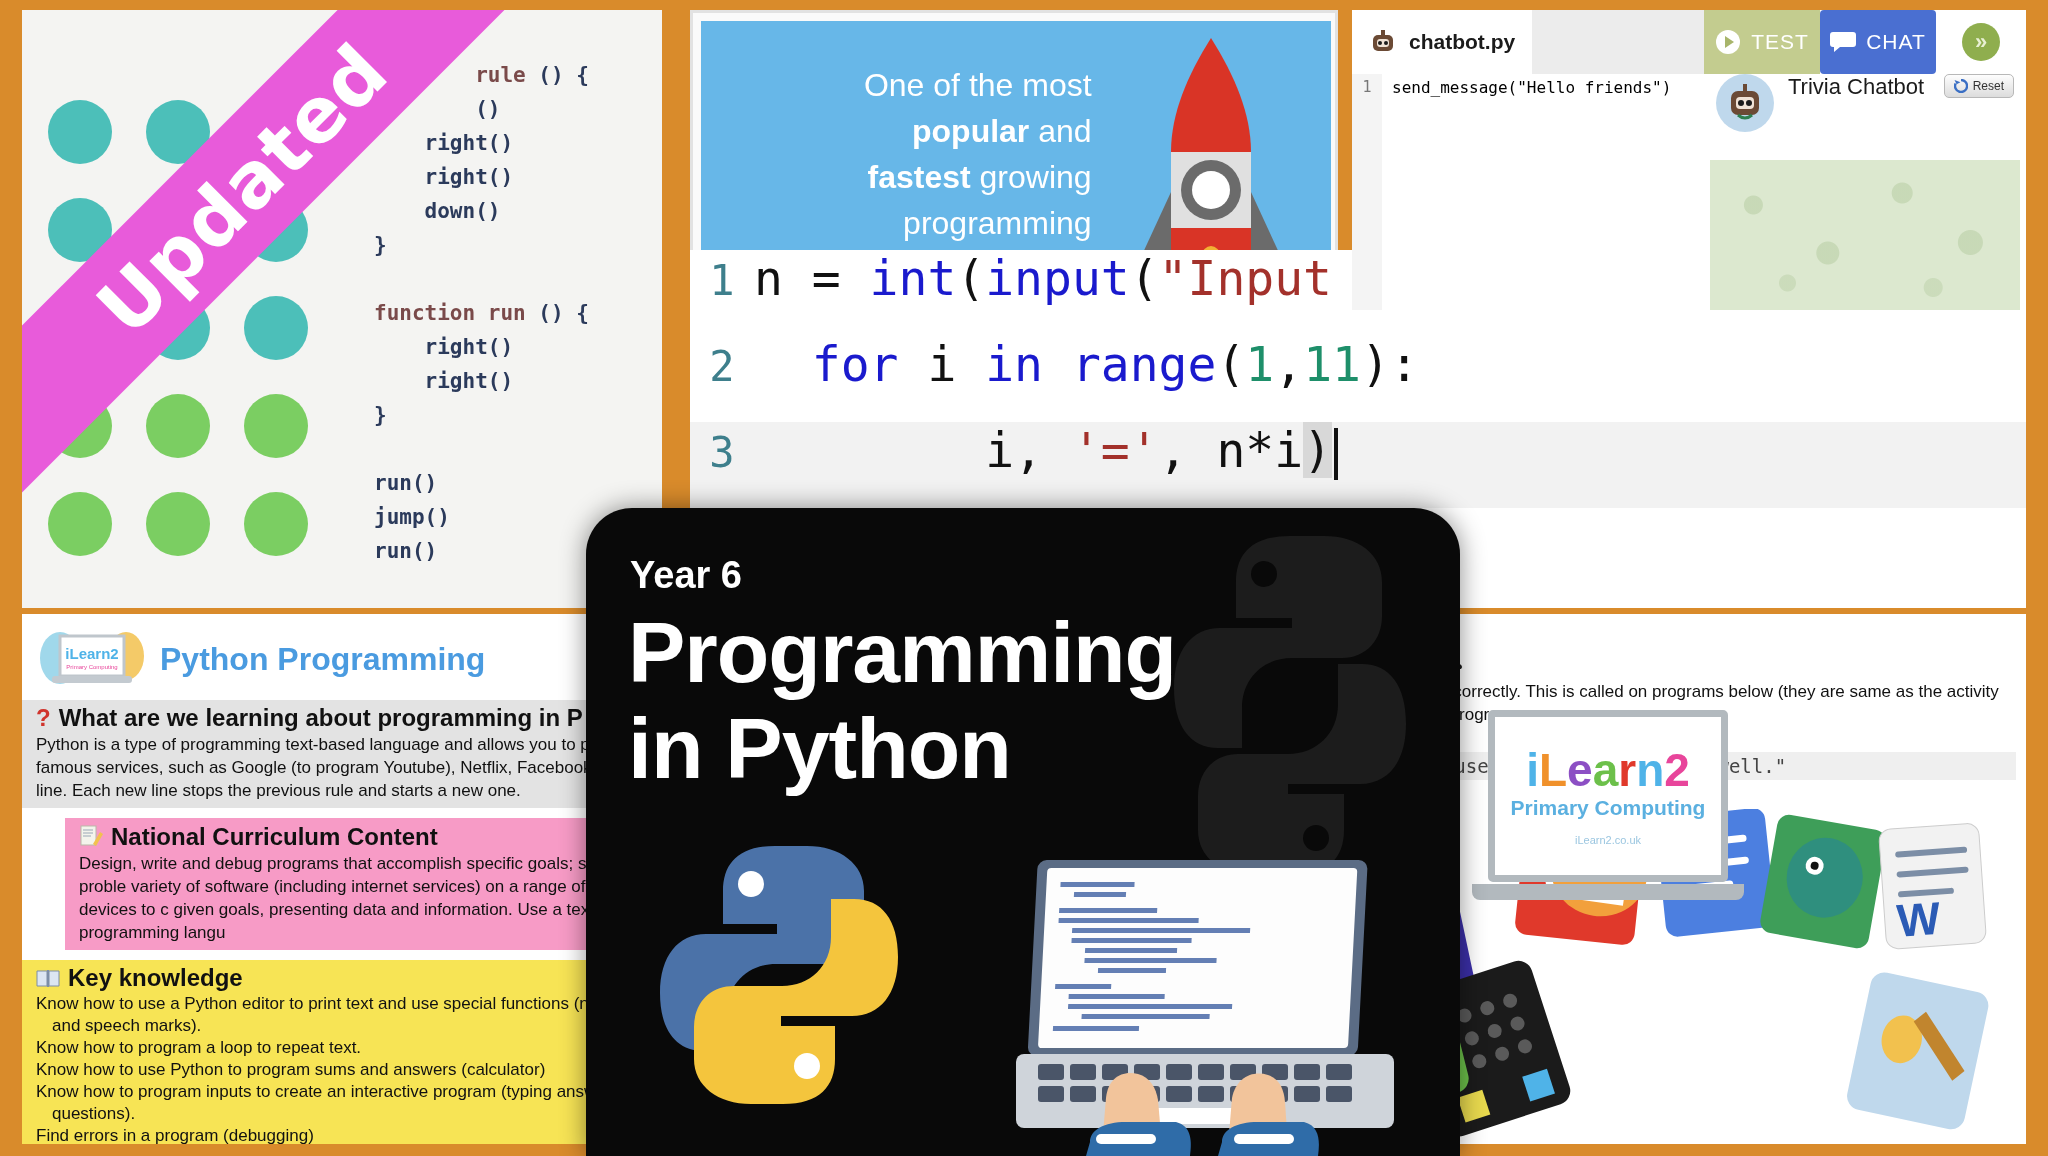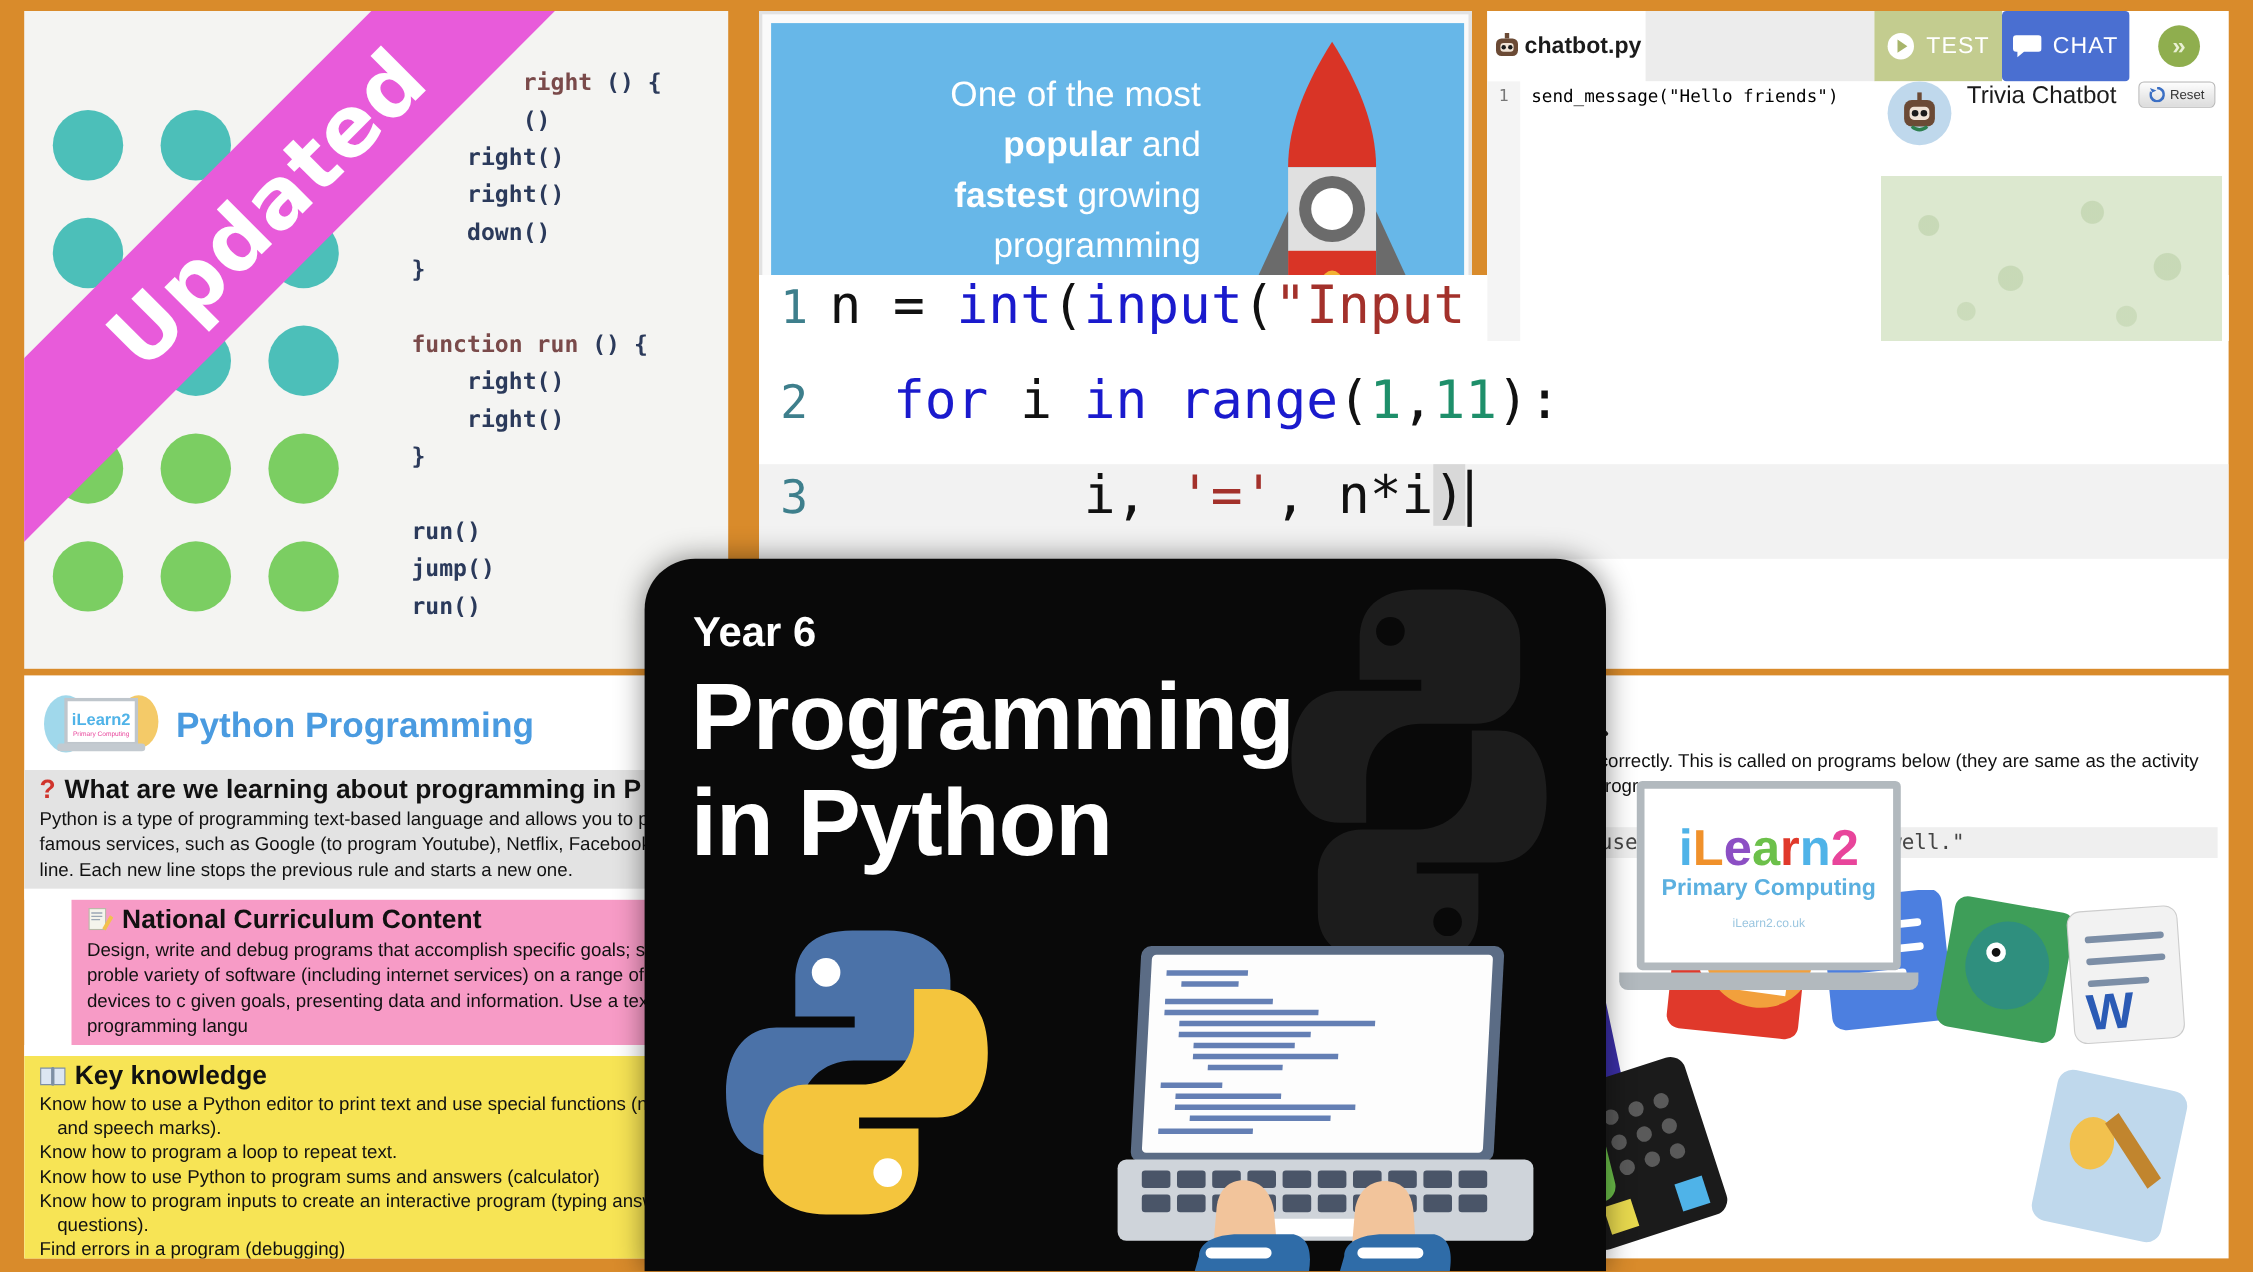--- a/index.html
+++ b/index.html
@@ -112,22 +112,22 @@
     background: #FFFFFF;
     overflow: hidden;
   }
   .cb-toolbar {
     position: absolute; left: 0; top: 0;
     width: 100%; height: 64px;
     display: flex; align-items: stretch;
   }
   .cb-tabstrip { flex: 0 0 352px; display: flex; align-items: center; }
   .cb-tab {
-    display: flex; align-items: center; gap: 2px;
-    padding: 0 4px; height: 100%;
+    display: flex; align-items: center; gap: 12px;
+    padding: 0 17px; height: 100%;
     background: #FFFFFF;
     justify-content: space-between;
   }
   .cb-tab-filler { flex: 1; background: #ECECEC; height: 100%; }
   .cb-filename { font-size: 21px; font-weight: 700; color: #1B1B1B; }
   .cb-btn {
     display: flex; align-items: center; justify-content: center;
     gap: 10px; width: 116px; color: #FFFFFF;
     font-size: 21px; letter-spacing: 1px;
   }
@@ -344,21 +344,21 @@
           <i class="dot green"></i>
           <i class="dot green"></i>
         </div>
       <div class="dotrow">
           <i class="dot green"></i>
           <i class="dot green"></i>
           <i class="dot green"></i>
         </div>
     </div>
 
-    <pre class="blockcode"><span class="kw">        right</span> () {
+    <pre class="blockcode"><span class="kw">        rule</span> () {
         ()
     right()
     right()
     down()
 }
 
 <span class="kw">function run</span> () {
     right()
     right()
 }

